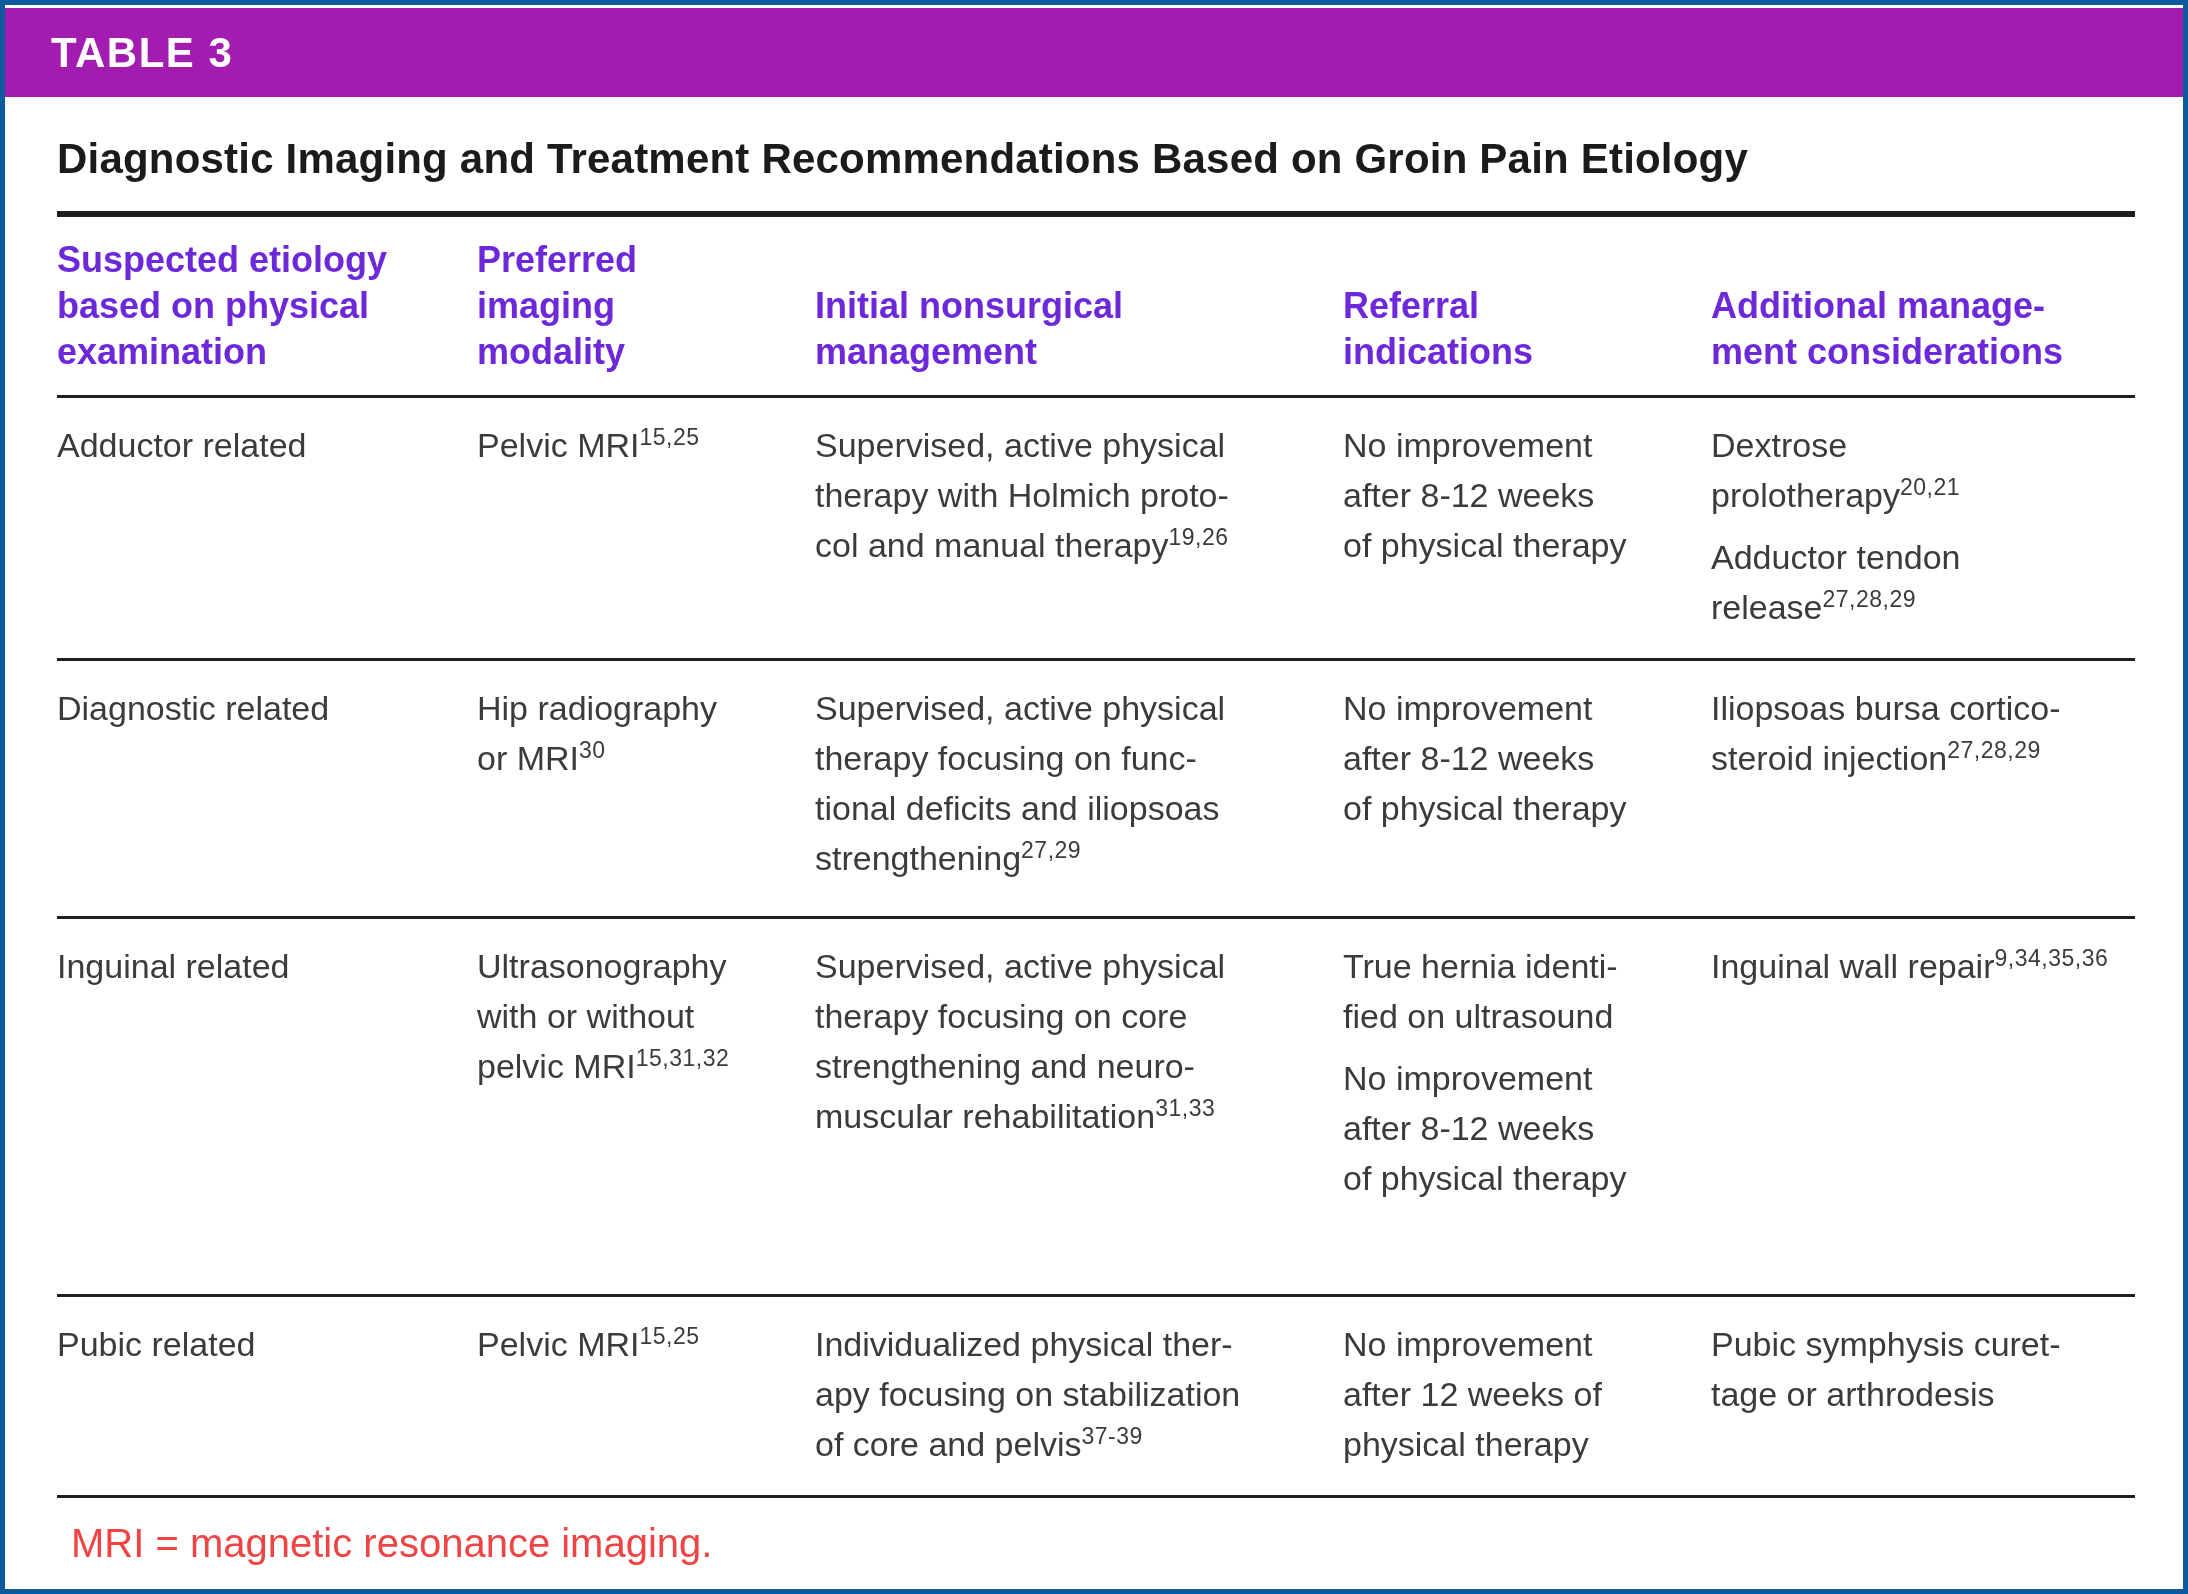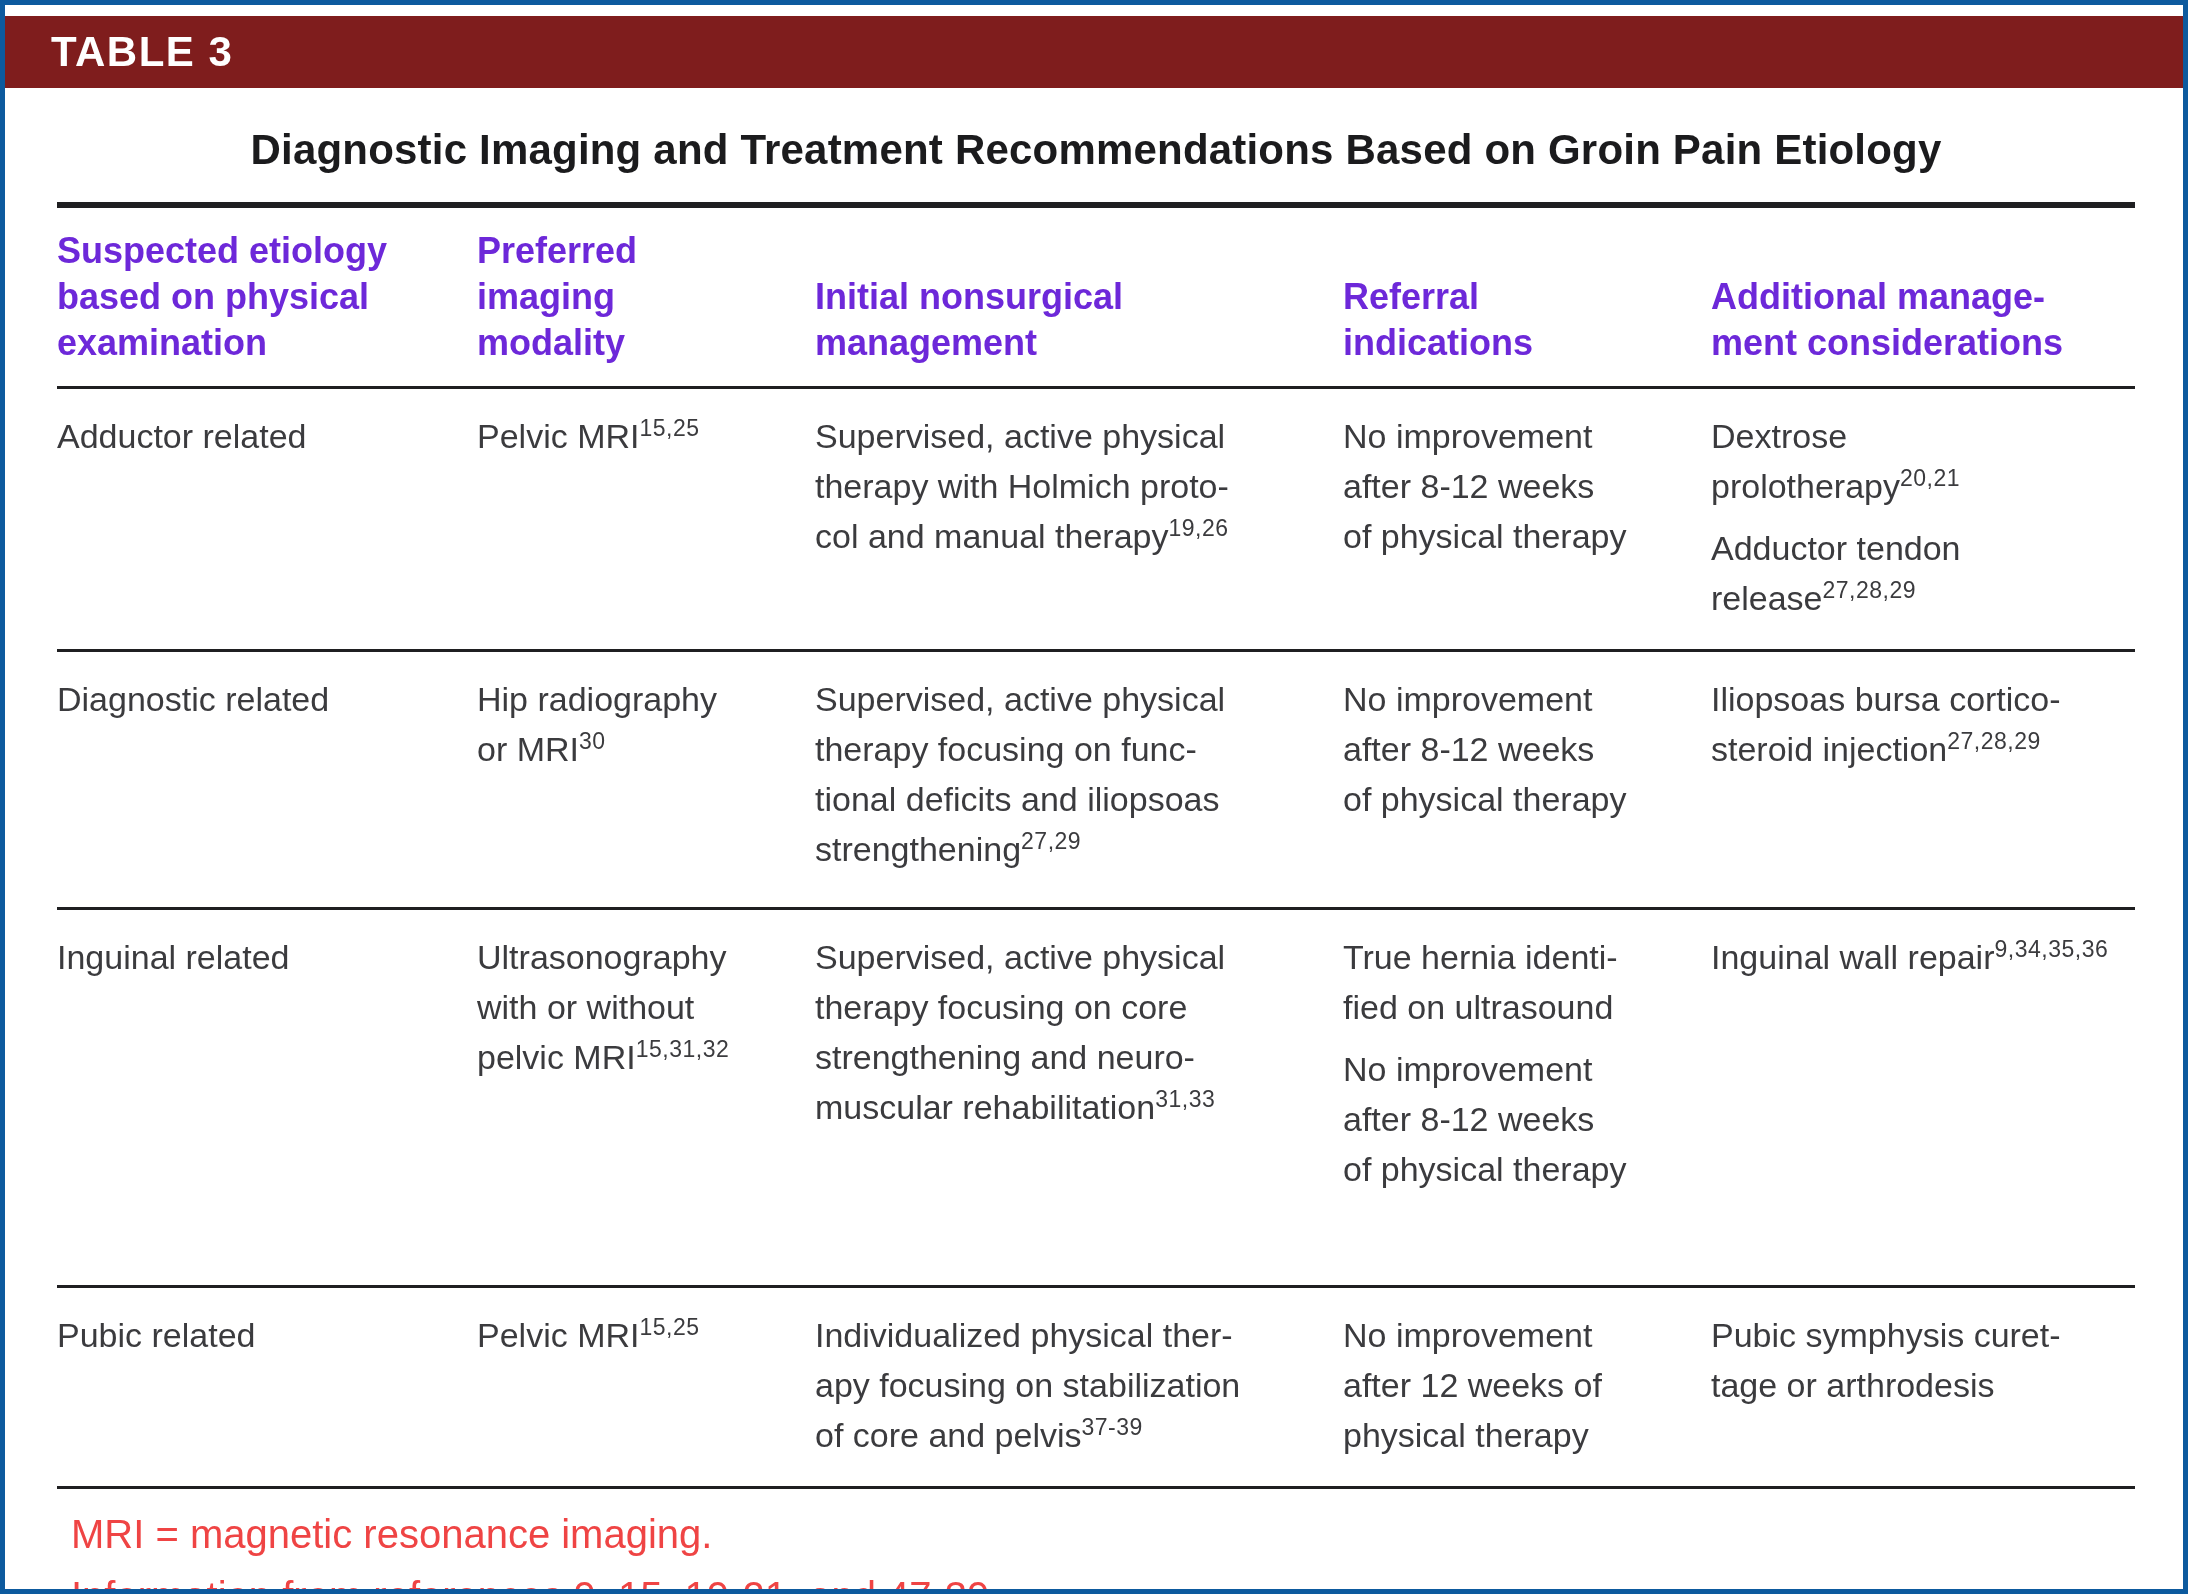--- a/index.html
+++ b/index.html
@@ -1,24 +1,24 @@
 <!DOCTYPE html>
 <html><head>
 <meta charset="utf-8">
 <style>
   html,body{margin:0;padding:0;background:#ffffff;}
   .page{
     width:2188px;height:1594px;box-sizing:border-box;
     border:5px solid #0d5a9e;background:#ffffff;
     font-family:"Liberation Sans",sans-serif;position:relative;overflow:hidden;
   }
-  .band{height:72px;background:#7f1d1d;margin-top:11px;display:flex;align-items:center;padding-left:46px;}
+  .band{height:89px;background:#a21caf;margin-top:3px;display:flex;align-items:center;padding-left:46px;}
   .band-label{color:#ffffff;font-size:42px;font-weight:bold;letter-spacing:1.5px;}
   .content{padding:0 48px 0 52px;}
-  .title{font-size:42px;font-weight:bold;color:#1b1b1d;margin:38px 0 28px 0;letter-spacing:0.2px;text-align:center;}
+  .title{font-size:42px;font-weight:bold;color:#1b1b1d;margin:38px 0 28px 0;letter-spacing:0.2px;}
   table.tbl{width:100%;border-collapse:collapse;border-top:6px solid #1f1f21;table-layout:fixed;}
   col.c1{width:420px;}col.c2{width:338px;}col.c3{width:528px;}col.c4{width:368px;}col.c5{width:auto;}
   thead td{
     vertical-align:bottom;padding:20px 24px 20px 0;
     font-weight:bold;font-size:36px;line-height:46px;color:#6d28d9;
     border-bottom:3px solid #1f1f21;
   }
   tbody td{
     vertical-align:top;padding:22px 24px 26px 0;
     font-size:34px;line-height:50px;color:#3b3b3e;

